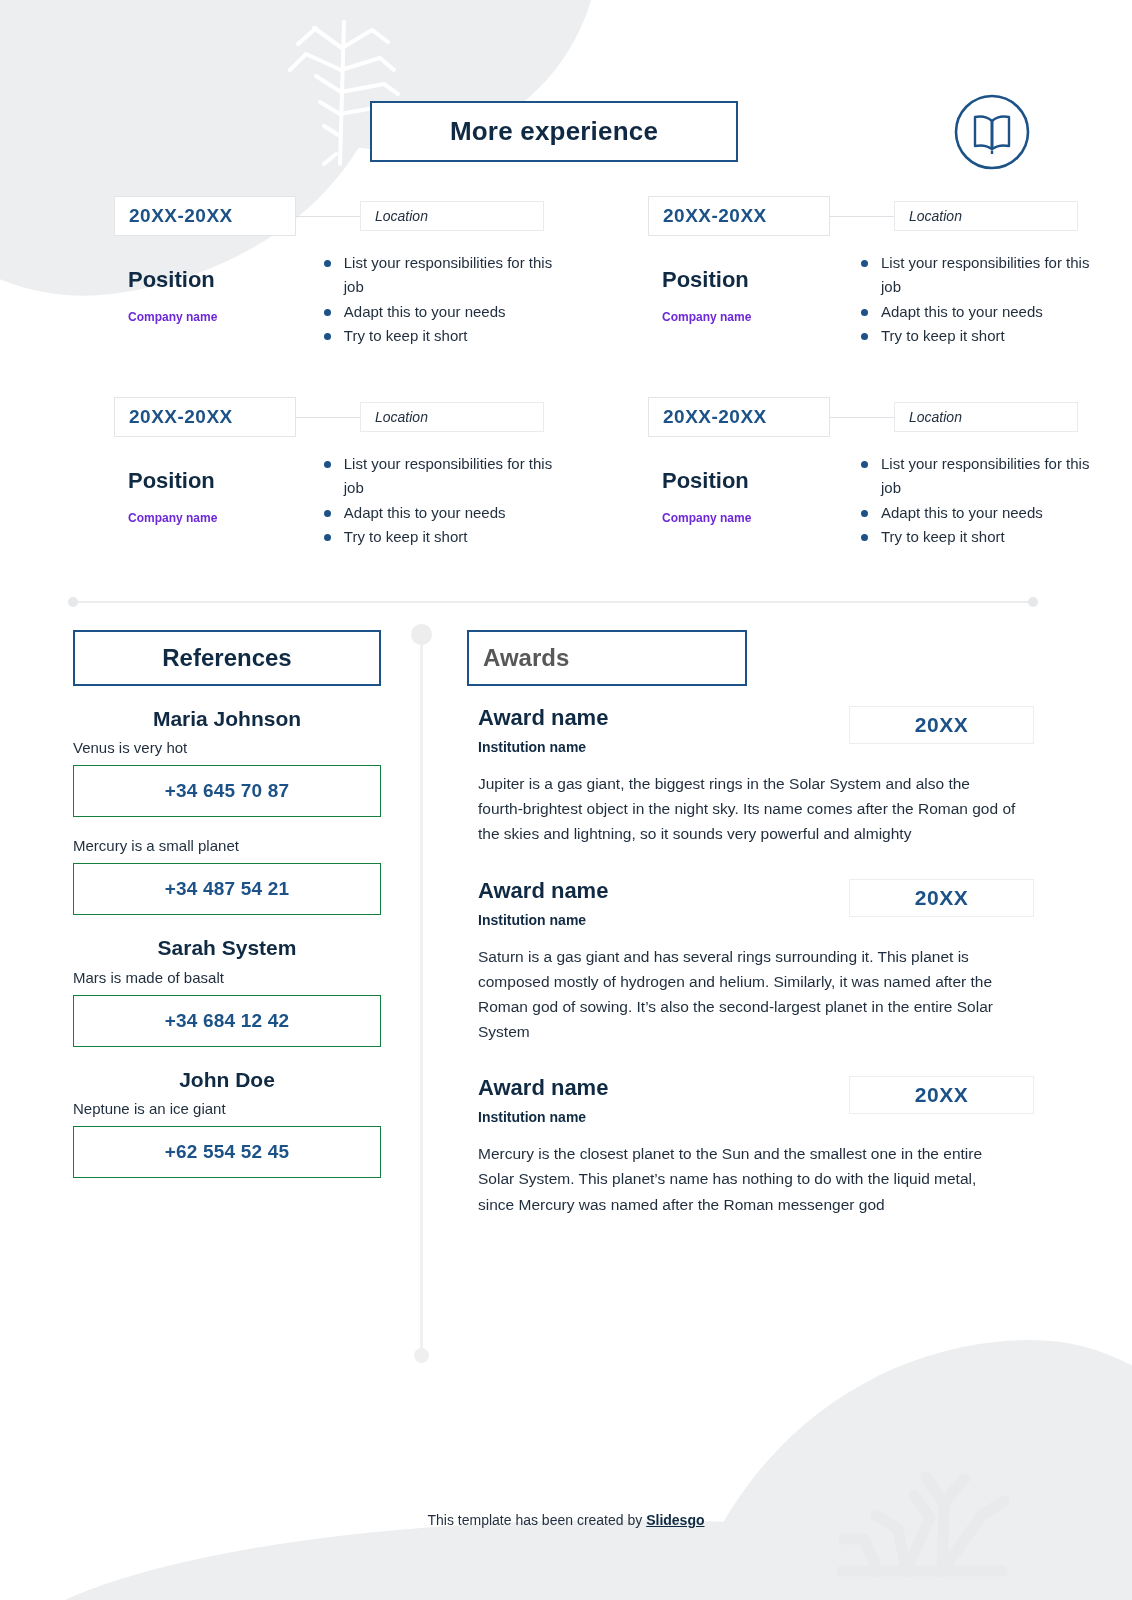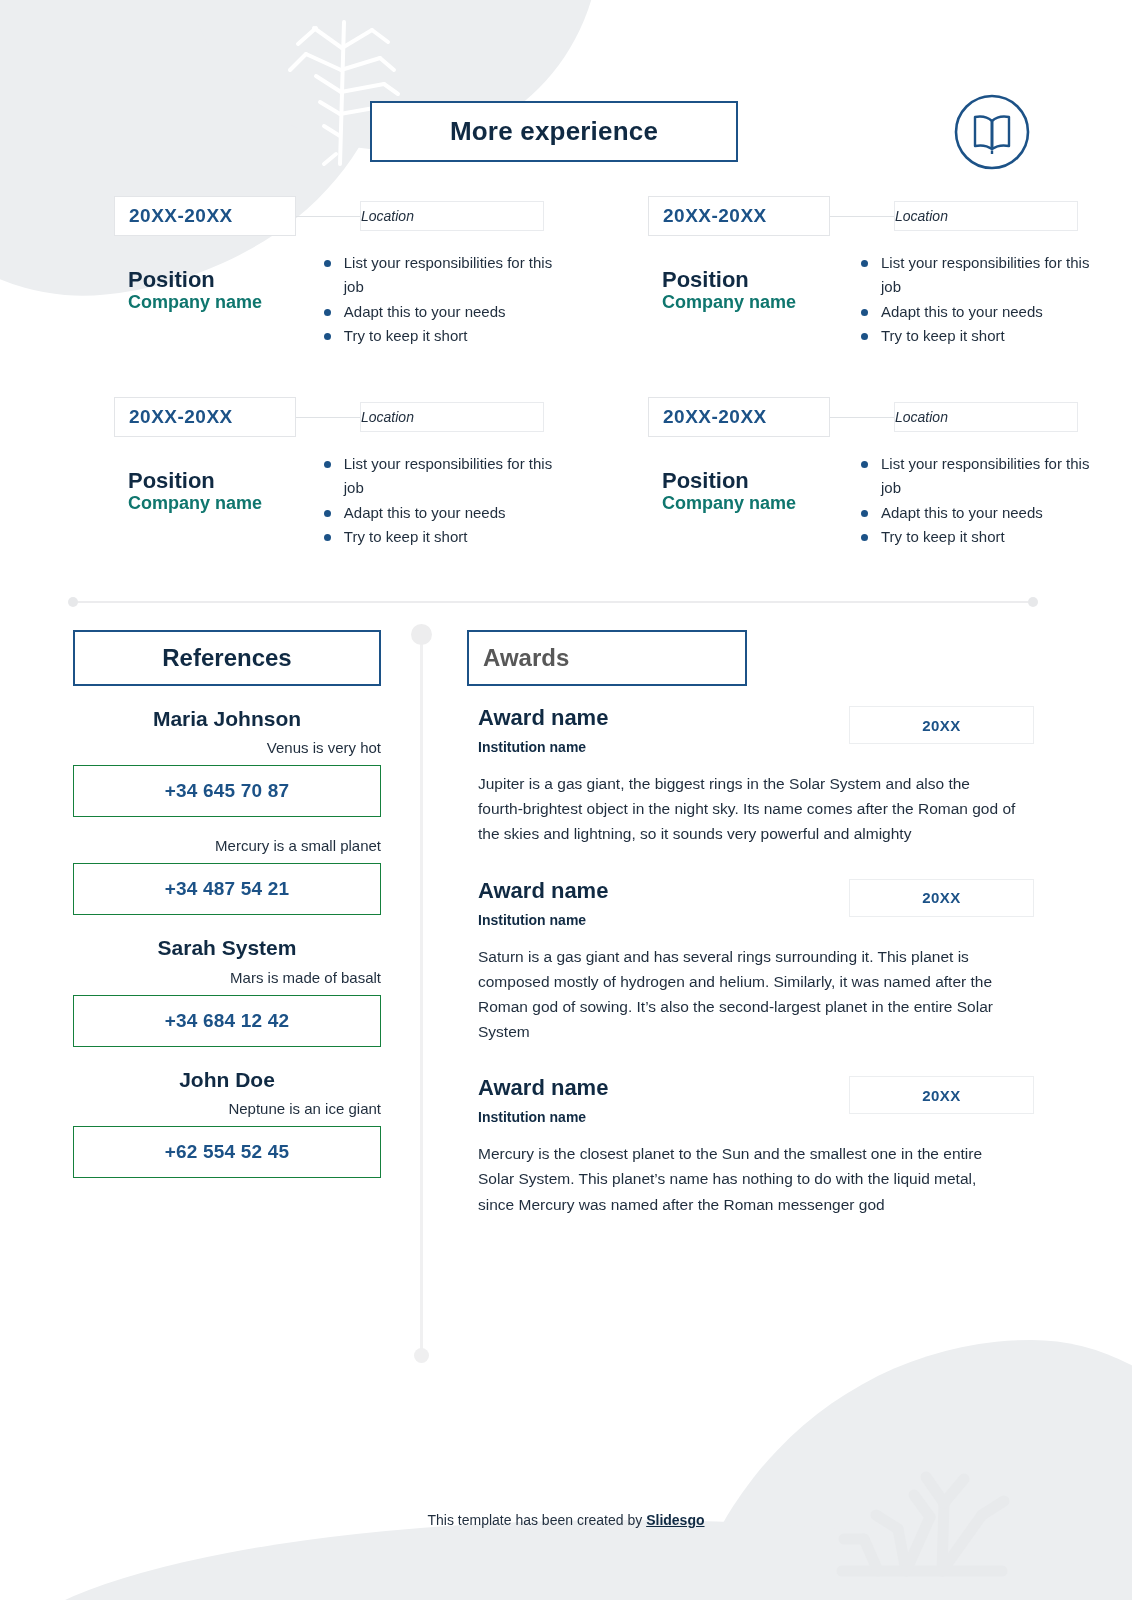--- a/index.html
+++ b/index.html
@@ -92,30 +92,31 @@
   }
   .date-box .date-text {
     font-size: 19px; font-weight: bold;
     color: #1c5287; letter-spacing: .5px;
   }
   .connector { width: 64px; height: 1px; background: #dfe2e5; }
   .loc-box {
     width: 184px; height: 30px;
     border: 1px solid #e9ebee;
     display: flex; align-items: center;
+    padding-left: 14px;
     background: #fff;
   }
   .loc-box .loc-text {
     font-size: 14px; font-style: italic; color: #1f2d3d;
   }
 
   .exp-body { display: flex; margin-top: 15px; }
   .exp-left-col { width: 182px; padding-left: 14px; }
   .position { font-size: 22px; font-weight: bold; color: #102a43; line-height: 1.15; margin-top: 16px; }
-  .company  { font-size: 18px; font-weight: bold; color: #0f766e; margin-top: 0; }
+  .company  { font-size: 12px; font-weight: bold; color: #6d28d9; margin-top: 18px; }
 
   .exp-bullets { list-style: none; margin-left: 28px; width: 250px; }
   .exp-bullets li {
     position: relative;
     padding-left: 23px;
     font-size: 15px;
     color: #1f2d3d;
     line-height: 1.62;
   }
   .exp-bullets li::before {
@@ -191,21 +192,21 @@
 
   
   #references-list { position: absolute; left: 73px; top: 706px; width: 308px; }
   .ref-item { margin-bottom: 20px; }
   .ref-name {
     font-size: 21px; font-weight: bold; color: #102a43;
     text-align: center; line-height: 1.25;
   }
   .ref-sub {
     font-size: 15px; color: #1f2d3d;
-    text-align: right; margin-top: 7px;
+    text-align: left; margin-top: 7px;
   }
   .ref-phone-box {
     margin-top: 9px;
     height: 52px;
     border: 1px solid #15803d;
     display: flex; align-items: center; justify-content: center;
     background: #fff;
   }
   .ref-phone {
     font-size: 19px; font-weight: bold; color: #1c5287;
@@ -217,21 +218,21 @@
   .award-item { margin-bottom: 32px; }
   .award-head { display: flex; align-items: flex-start; justify-content: space-between; }
   .award-name { font-size: 22px; font-weight: bold; color: #102a43; line-height: 1.1; }
   .award-inst { font-size: 14px; font-weight: bold; color: #102a43; margin-top: 9px; }
   .award-year-box {
     width: 185px; height: 38px;
     border: 1px solid #eceef0;
     display: flex; align-items: center; justify-content: center;
     background: #fff; flex: none;
   }
-  .award-year { font-size: 15px; font-weight: bold; color: #1c5287; letter-spacing: .5px; }
+  .award-year { font-size: 21px; font-weight: bold; color: #1c5287; letter-spacing: .5px; }
   .award-desc {
     margin-top: 16px;
     font-size: 15.5px; color: #1f2d3d; line-height: 1.62;
     width: 538px;
   }
 
   
   #footer {
     position: absolute;
     left: 0; top: 1512px;

